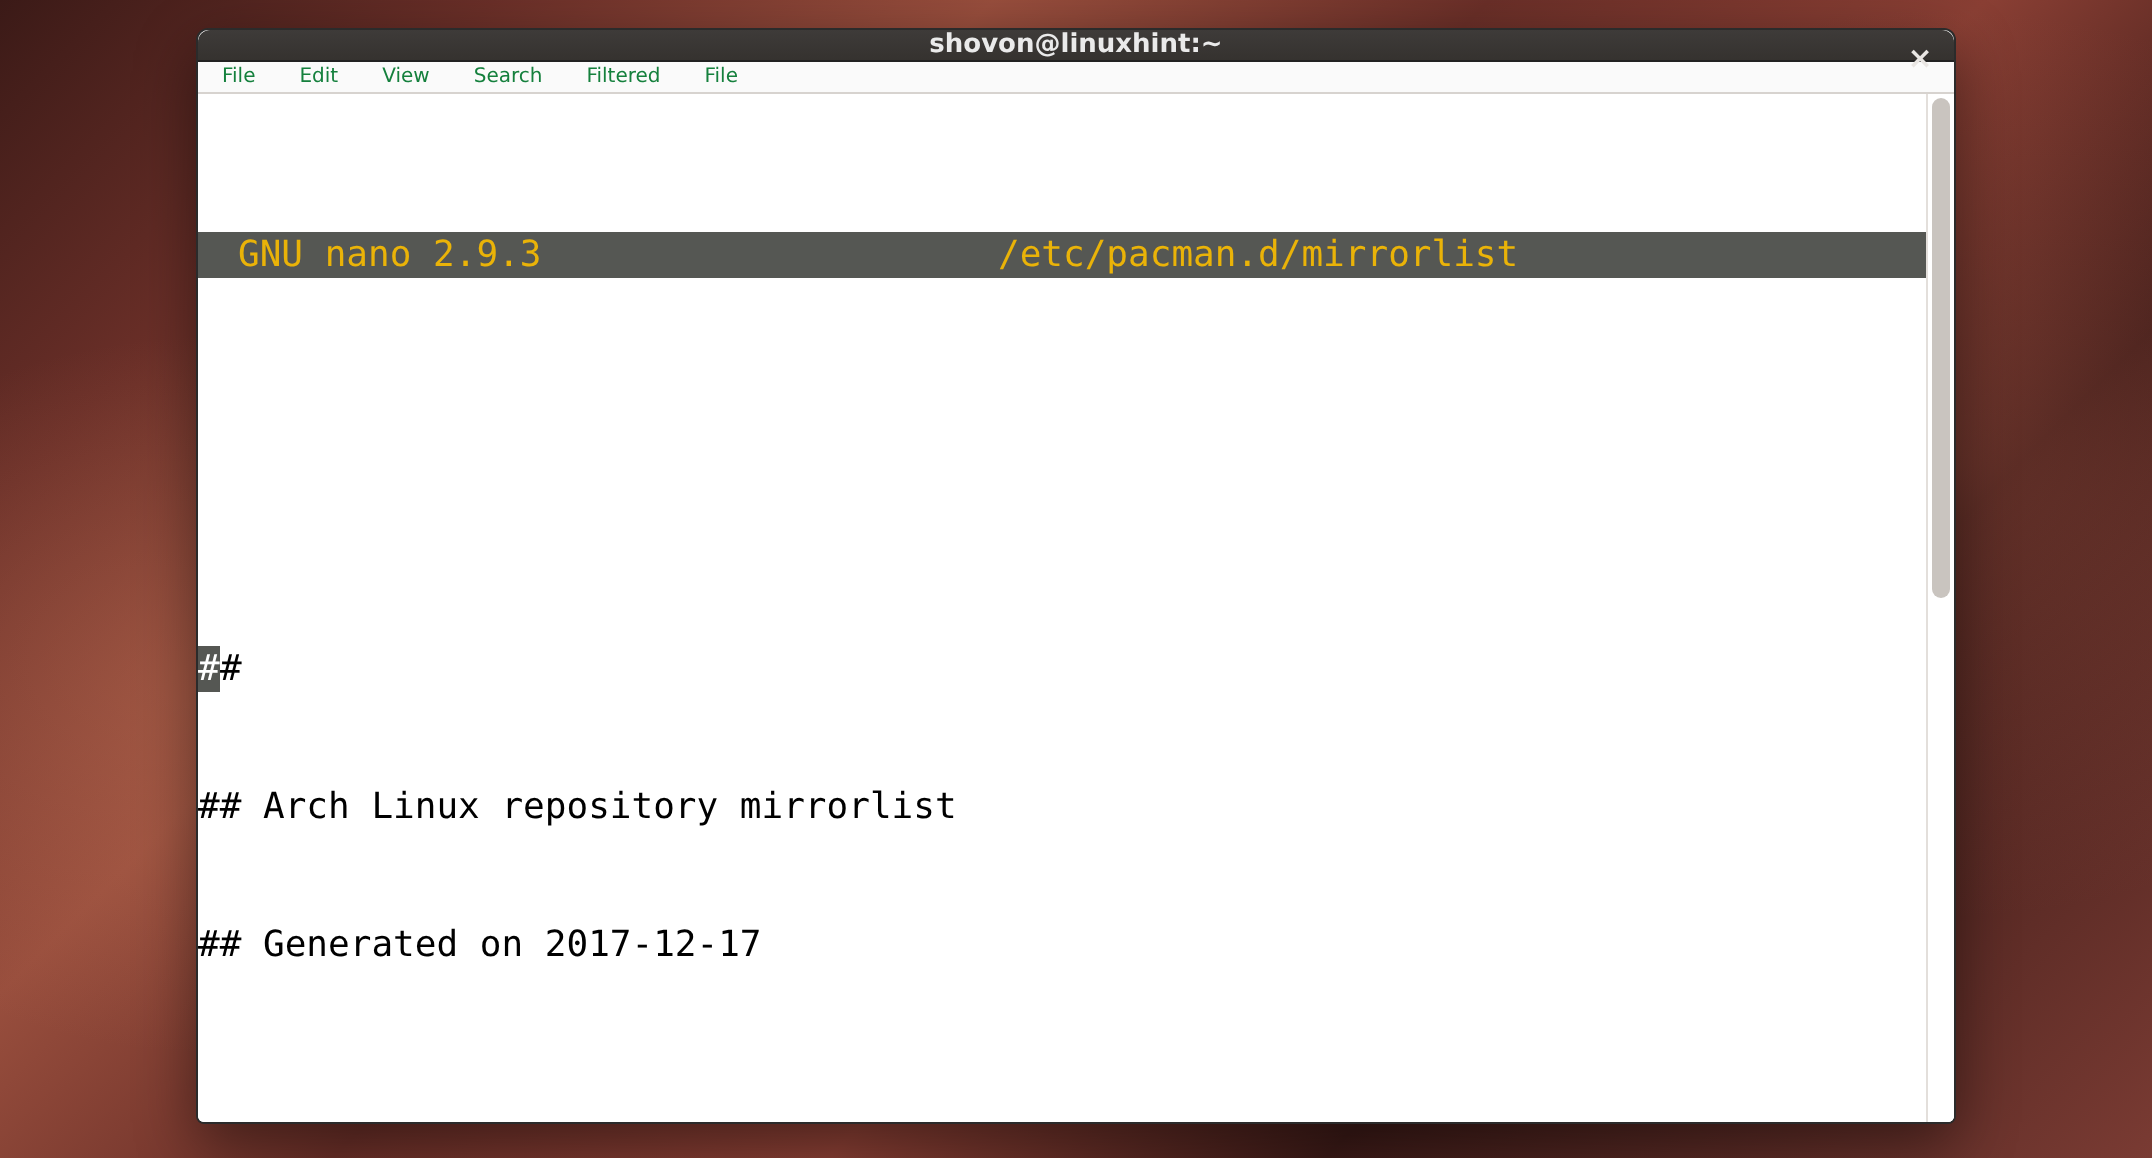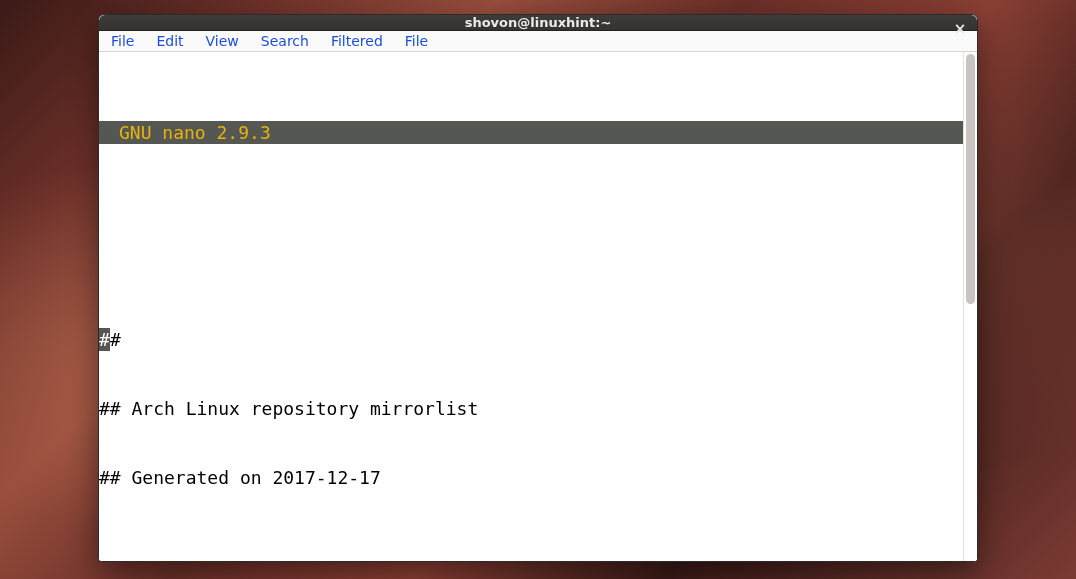--- a/index.html
+++ b/index.html
@@ -54,22 +54,22 @@
     cursor: pointer;
   }
   .menubar {
     height: 27px;
     background: #fafafa;
     border-bottom: 1px solid #d7d3cf;
     display: flex;
     align-items: flex-start;
     gap: 18px;
     padding: 0 10px;
-    font-size: 14px;
-    color: #1d4ed8;
+    font-size: 10px;
+    color: #15803d;
   }
   .menubar .menu-item { cursor: pointer; padding: 2px 2px; }
 
   .terminal-wrap {
     flex: 1 1 auto;
     display: flex;
     background: #ffffff;
     position: relative;
   }
   .terminal {
@@ -134,20 +134,21 @@
     <span class="menu-item">Search</span>
     <span class="menu-item">Filtered</span>
     <span class="menu-item">File</span>
   </div>
 
   <div class="terminal-wrap">
     <div class="terminal">
 
       <div class="nano-header">
         <span class="seg left">GNU nano 2.9.3</span>
+        <span class="seg center">/etc/pacman.d/mirrorlist</span>
         <span class="seg right"></span>
       </div>
 
       <div class="filebody">
         <div class="line"></div>
         <div class="line"><span class="cursorcell">#</span><span>#</span></div>
         <div class="line">## Arch Linux repository mirrorlist</div>
         <div class="line">## Generated on 2017-12-17</div>
         
         

